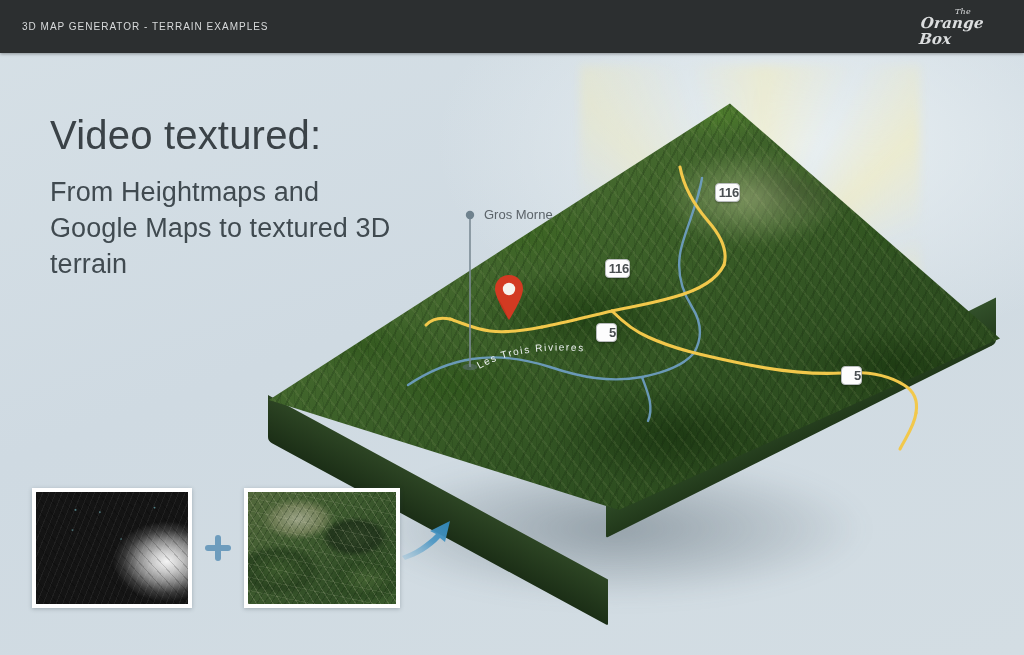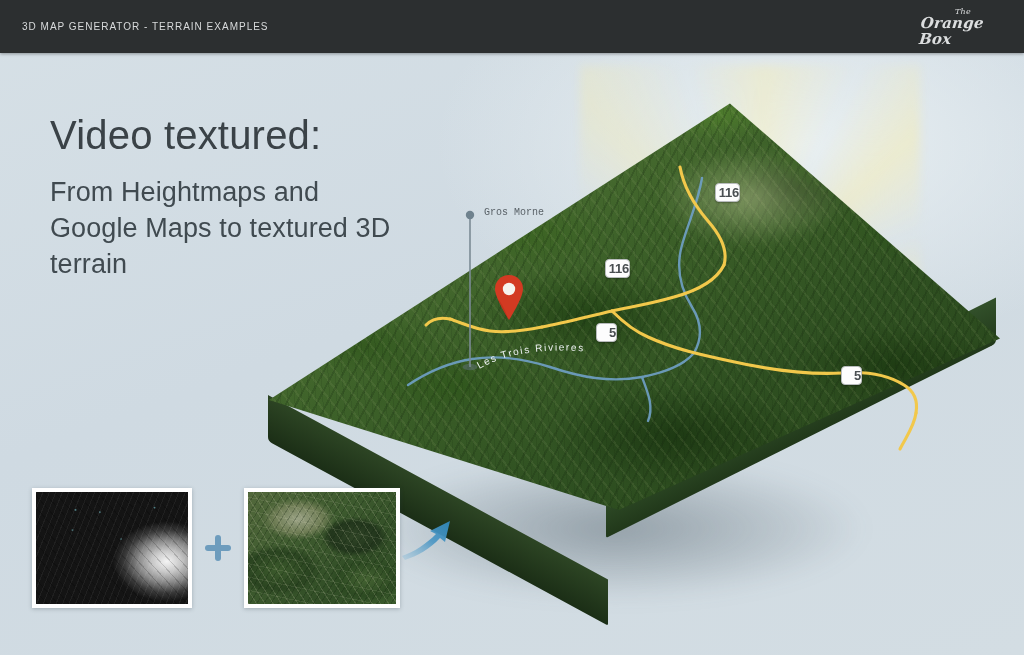--- a/index.html
+++ b/index.html
@@ -108,22 +108,22 @@
 
   
   #map-vectors{position:absolute;left:0;top:0;width:790px;height:580px;overflow:visible;}
 
   
   .shield{position:absolute;width:23px;height:17px;background:#fdfdfd;
      border:1px solid #b8bcbd;border-radius:4px;display:flex;align-items:center;
      justify-content:flex-end;font-size:13px;color:#4a4f52;font-weight:600;
      box-shadow:0 1px 2px rgba(0,0,0,.3);z-index:24;letter-spacing:-.2px;}
   #place-pin{position:absolute;z-index:26;}
-  #pin-label{position:absolute;z-index:26;color:#5b6369;font-size:10px;
-     white-space:nowrap;font-family:Liberation Mono, monospace;}
+  #pin-label{position:absolute;z-index:26;color:#5b6369;font-size:13px;
+     white-space:nowrap;}
   #pin-stem{position:absolute;z-index:25;}
   #river-label{position:absolute;z-index:25;width:190px;height:46px;}
   #river-label text{fill:#eef2f3;font-size:10px;letter-spacing:1.6px;
      font-family:"Liberation Sans",sans-serif;}
 
   
   #sources{position:absolute;left:32px;top:488px;z-index:22;display:flex;
            align-items:center;}
   .thumb{border:4px solid #ffffff;box-shadow:0 1px 4px rgba(40,55,65,.28);
          position:relative;overflow:hidden;}

